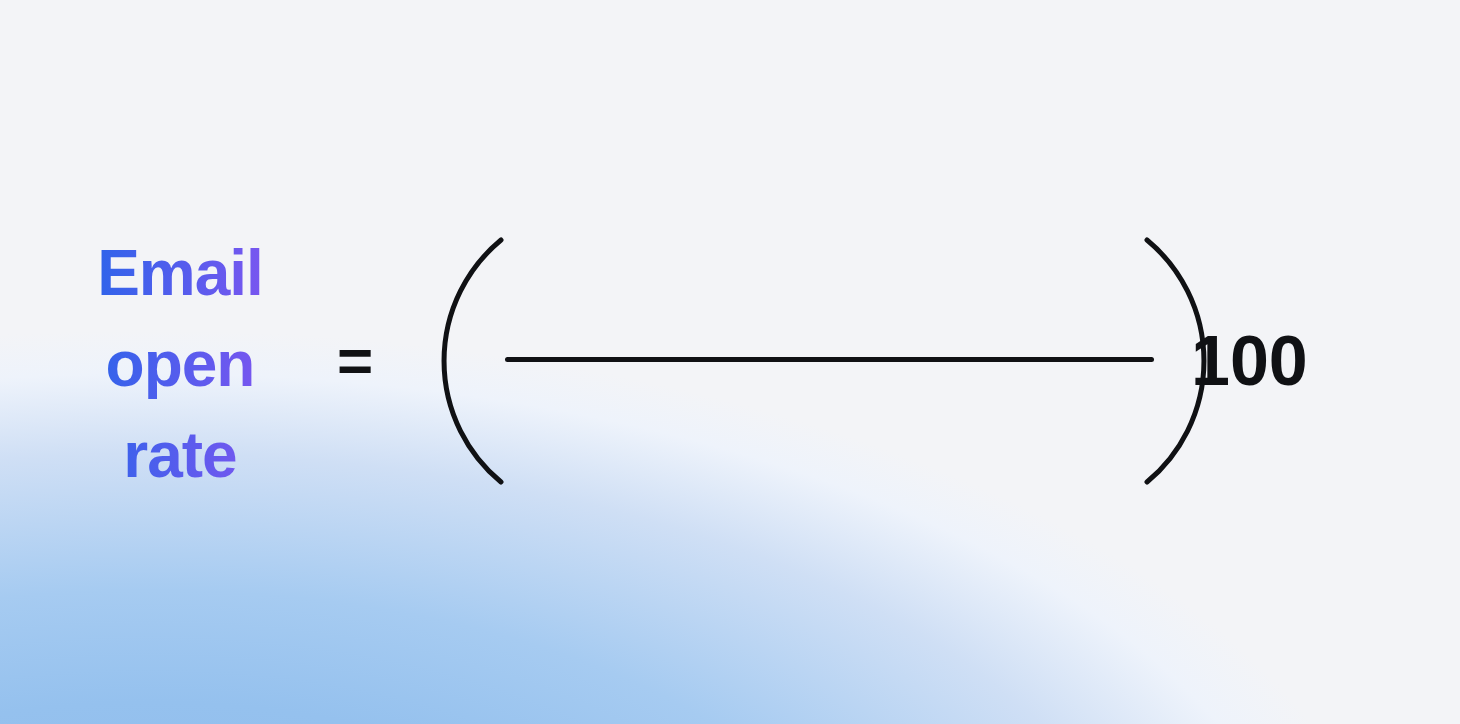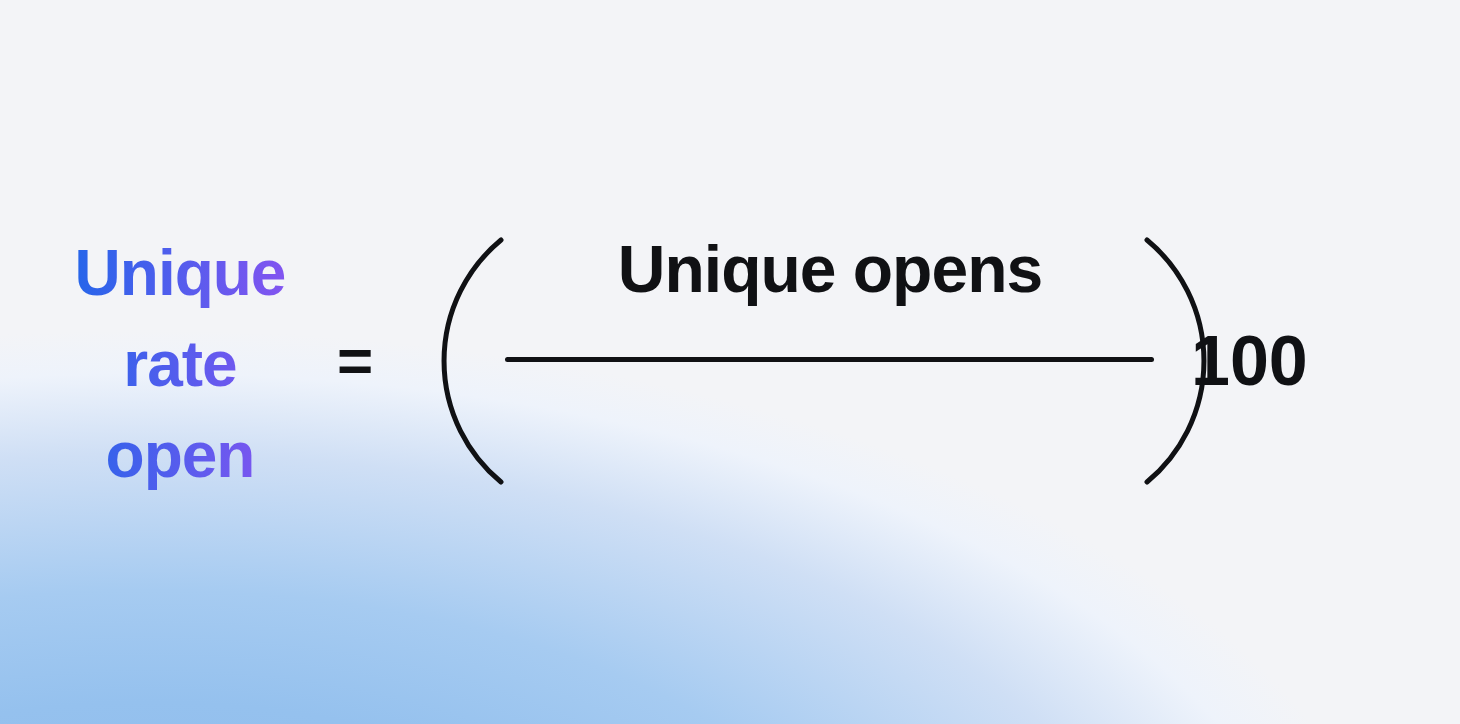--- a/index.html
+++ b/index.html
@@ -105,32 +105,31 @@
   }
 </style>
 </head>
 <body>
 
 <div class="canvas">
 
   <div class="bg-glow"></div>
 
   <div class="metric-title">
-    <div>Unique</div>
+    <div>Email</div>
+    <div>open</div>
     <div>rate</div>
-    <div>open</div>
   </div>
 
   <div class="equals">=</div>
 
   <svg class="paren paren-left" viewBox="0 0 74 254" aria-hidden="true">
     <path d="M 66 6 A 157 157 0 0 0 66 248"></path>
   </svg>
 
-  <div class="fraction-text numerator">Unique opens</div>
 
   <div class="fraction-bar"></div>
 
 
   <svg class="paren paren-right" viewBox="0 0 74 254" aria-hidden="true">
     <path d="M 8 6 A 157 157 0 0 1 8 248"></path>
   </svg>
 
   <div class="multiplier">100</div>
 

